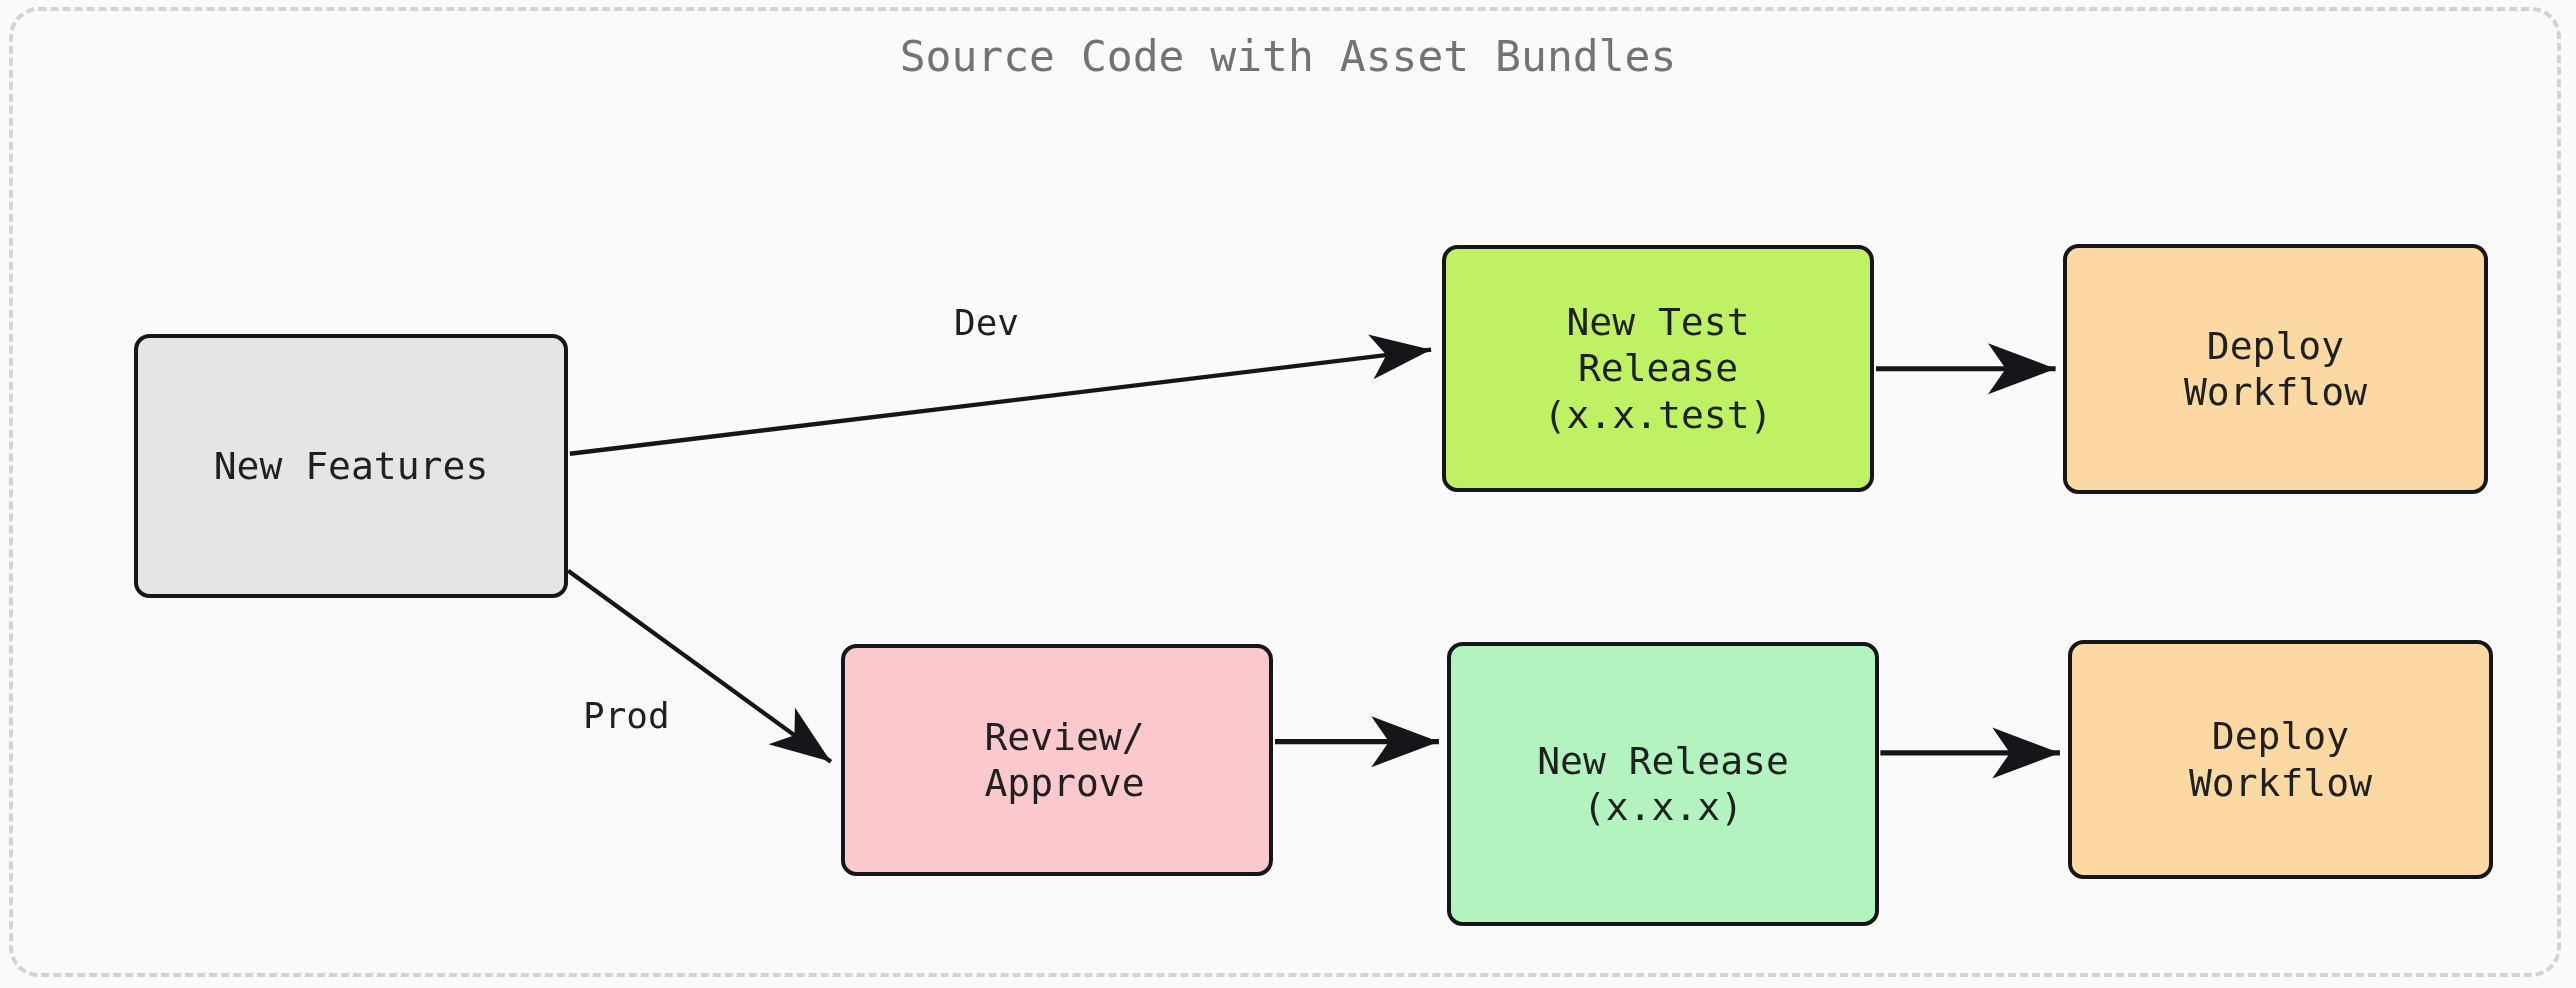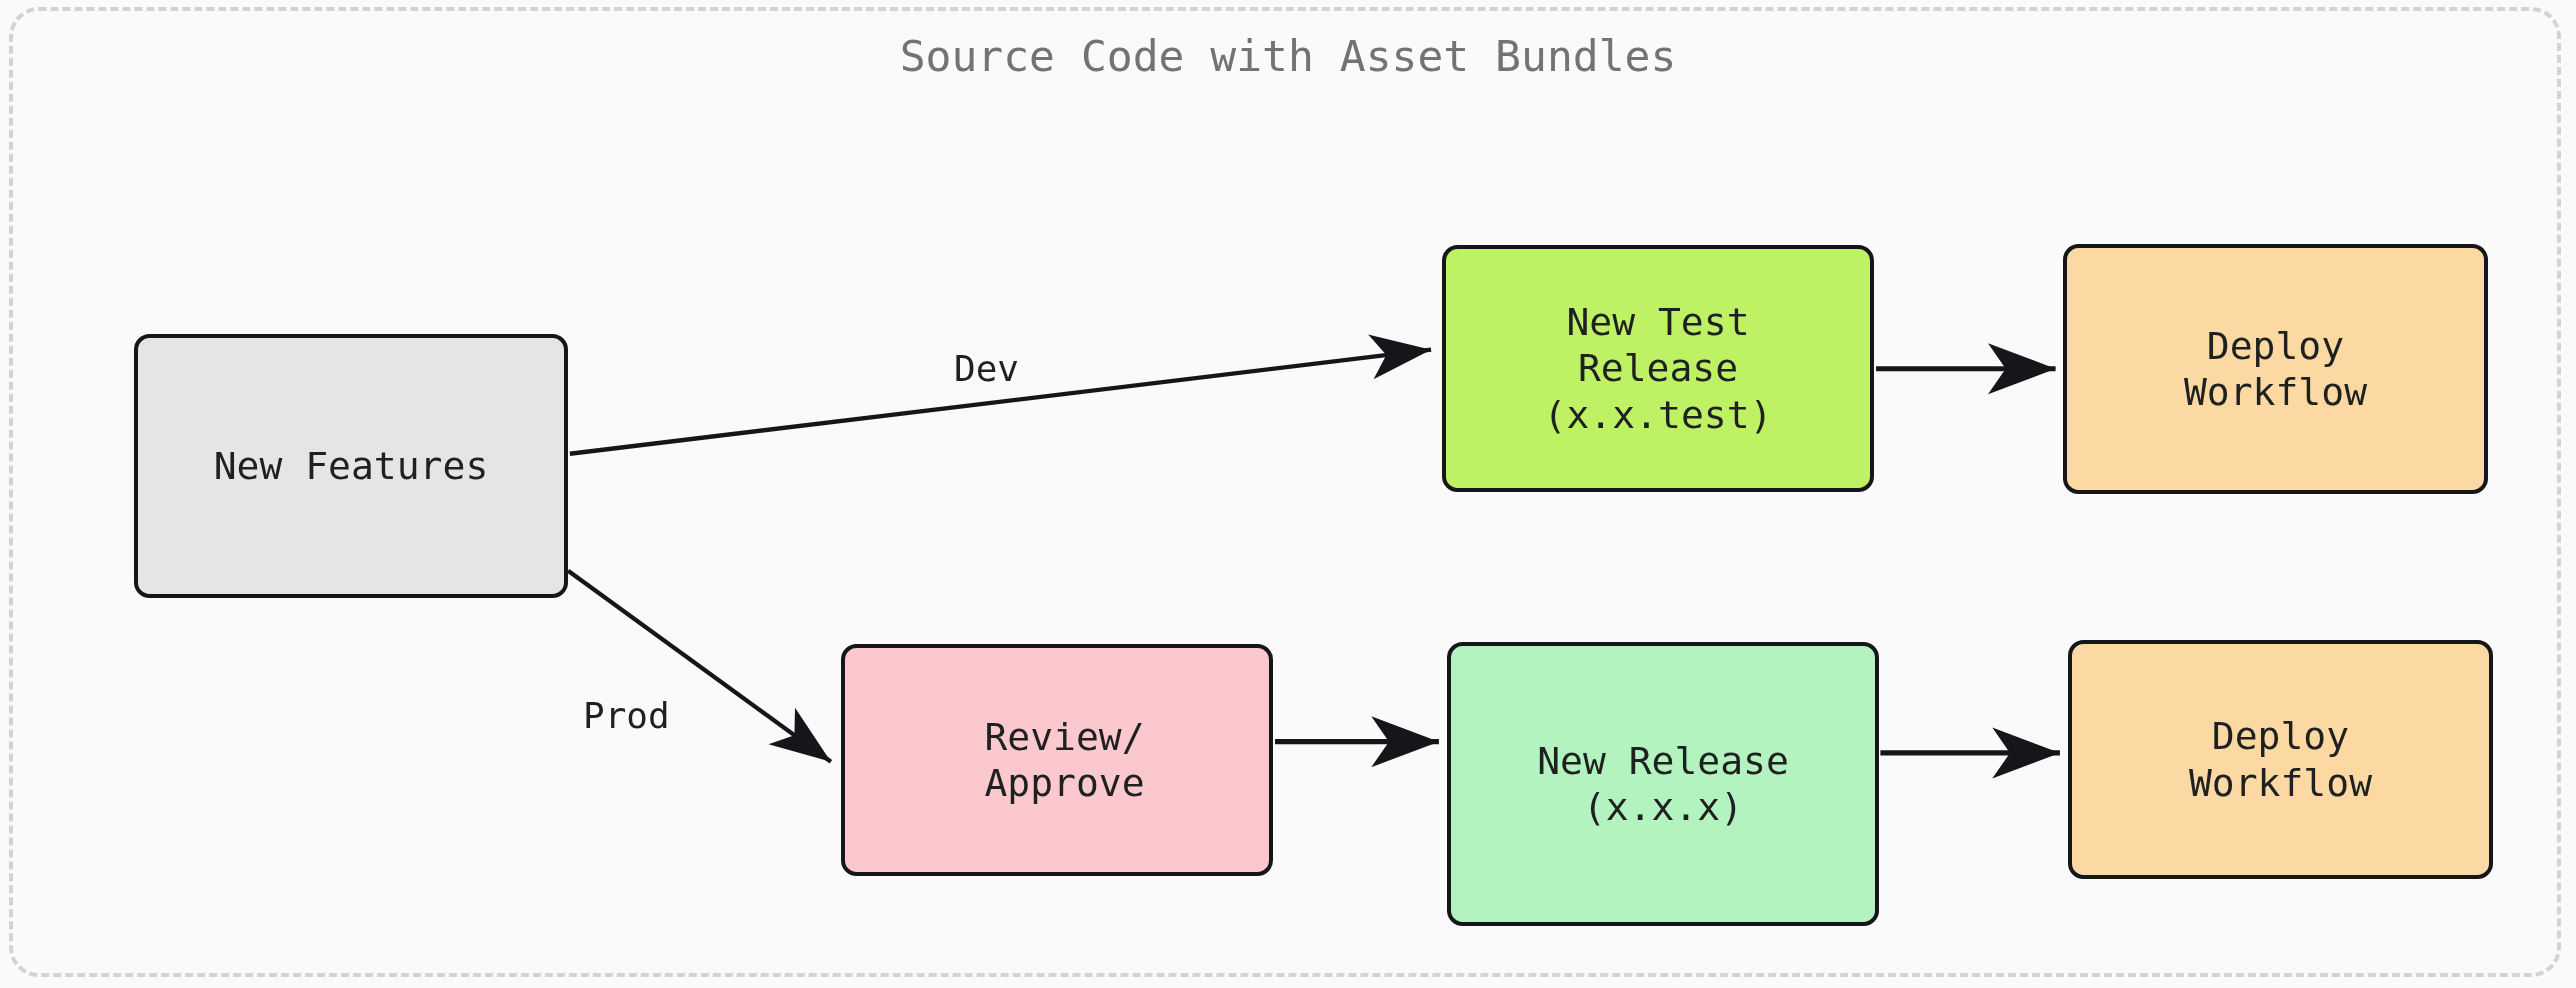--- a/index.html
+++ b/index.html
@@ -100,21 +100,21 @@
   .edge-path-thin {
     stroke-width: 5;
   }
   .edge-label {
     position: absolute;
     color: #1f2020;
     font-size: 36px;
     line-height: 1;
     white-space: nowrap;
   }
-  #edge-label-dev { left: 954px; top: 305px; margin-top: 46px; }
+  #edge-label-dev { left: 954px; top: 305px; }
   #edge-label-prod { left: 583px; top: 698px; }
 </style>
 </head>
 <body>
 
 <div id="stage">
 
   <div id="subgraph-frame"></div>
 
   <div id="subgraph-title">Source Code with Asset Bundles</div>

